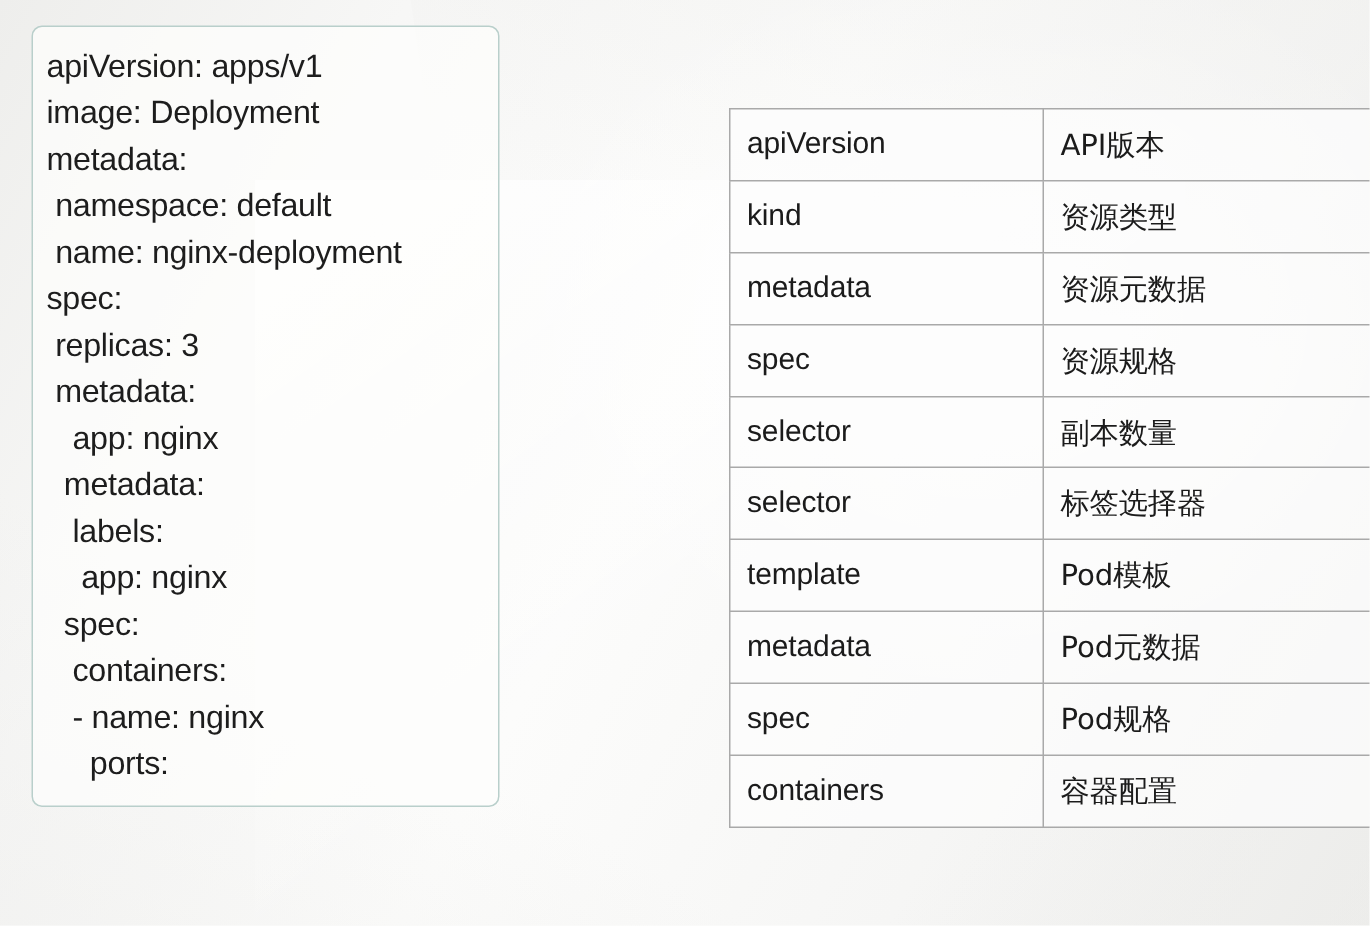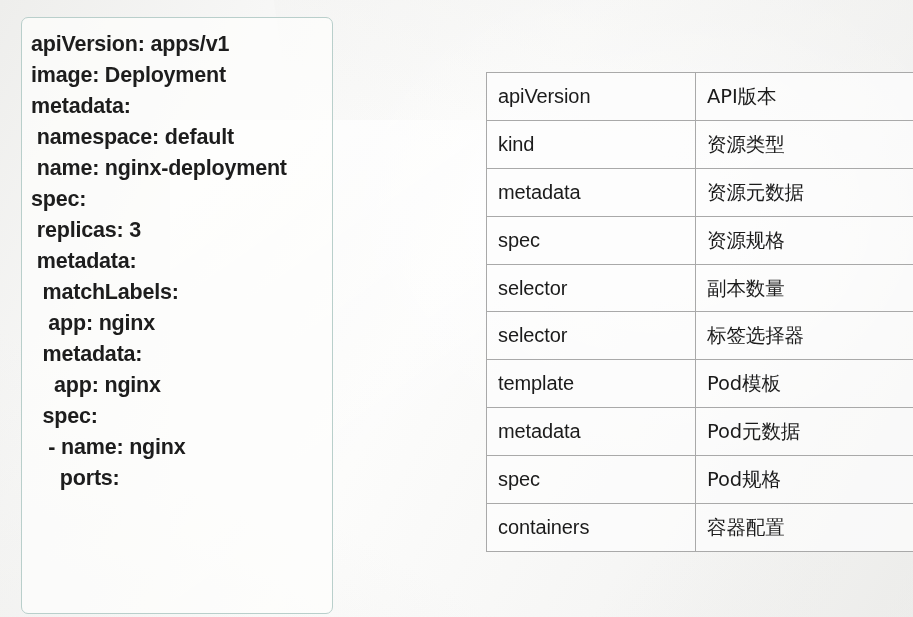--- a/index.html
+++ b/index.html
@@ -56,27 +56,26 @@
     width: 620px; height: 520px;
     background: linear-gradient(145deg, rgba(255,255,255,0.9) 0%, rgba(255,255,255,0) 55%);
   }
 
   
   #yaml-panel {
     position: absolute;
     left: 21px;
     top: 17px;
     width: 312px;
-    height: 597px;
+    height: 521px;
     box-sizing: border-box;
     border: 1.5px solid #b9cfcb;
     border-radius: 7px;
     background: rgba(253,253,252,0.72);
     padding: 11px 8px 8px 9px;
-    font-weight: bold;
   }
   .yaml-line {
     font-family: "Liberation Sans", "DejaVu Sans", sans-serif;
     font-size: 21.5px;
     line-height: 31px;
     color: #1d1d1d;
     white-space: pre;
     letter-spacing: -0.2px;
   }
 
@@ -120,25 +119,26 @@
 
   <div id="yaml-panel">
       <div class="yaml-line">apiVersion: apps/v1</div>
       <div class="yaml-line">image: Deployment</div>
       <div class="yaml-line">metadata:</div>
       <div class="yaml-line"> namespace: default</div>
       <div class="yaml-line"> name: nginx-deployment</div>
       <div class="yaml-line">spec:</div>
       <div class="yaml-line"> replicas: 3</div>
       <div class="yaml-line"> metadata:</div>
-      <div class="yaml-line">  matchLabels:</div>
       <div class="yaml-line">   app: nginx</div>
       <div class="yaml-line">  metadata:</div>
+      <div class="yaml-line">   labels:</div>
       <div class="yaml-line">    app: nginx</div>
       <div class="yaml-line">  spec:</div>
+      <div class="yaml-line">   containers:</div>
       <div class="yaml-line">   - name: nginx</div>
       <div class="yaml-line">     ports:</div>
     </div>
 
   <table id="mapping-table">
     <tbody>
         <tr>
           <td class="col-key">apiVersion</td>
           <td class="col-val">API版本</td>
         </tr>

